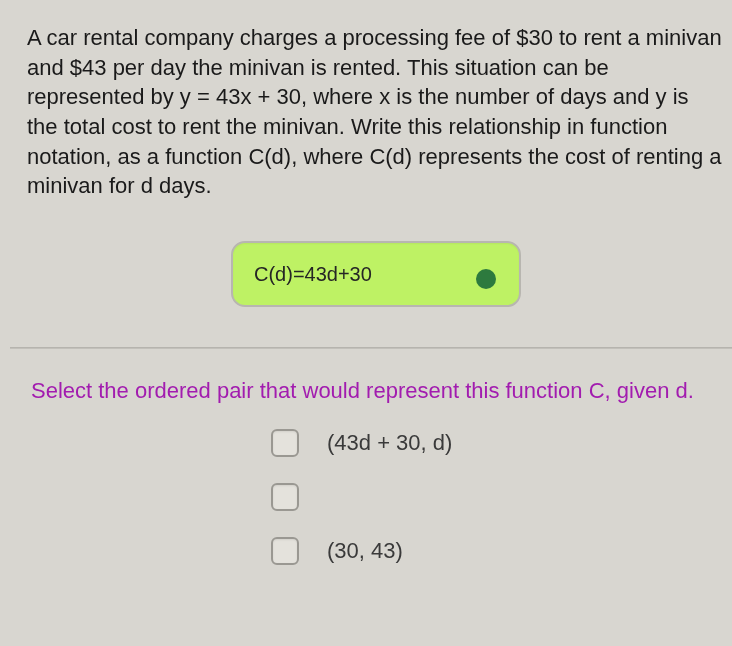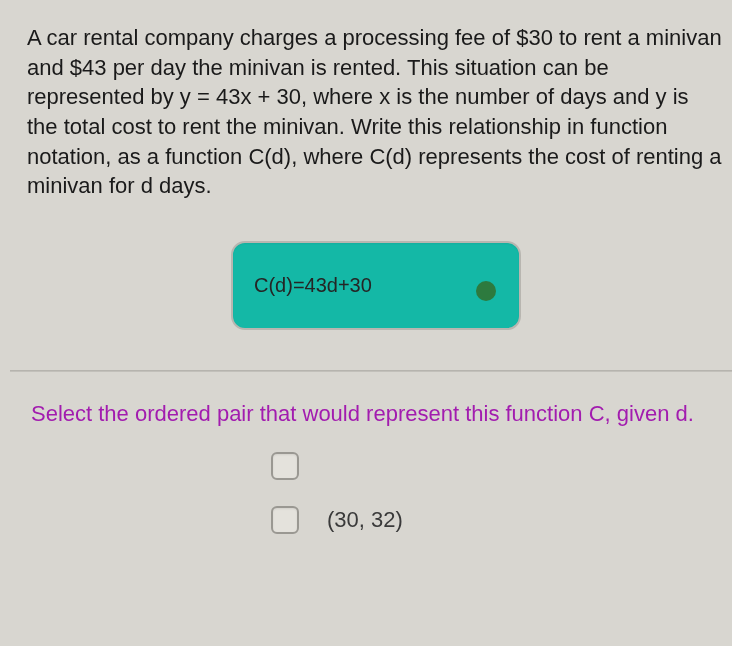--- a/index.html
+++ b/index.html
@@ -23,22 +23,22 @@
     }
     .answer-box-wrapper {
       display: flex;
       justify-content: center;
       padding: 10px 0 30px 0;
     }
     .answer-box {
       border: 2px solid #b8b6b0;
       border-radius: 14px;
       width: 290px;
-      height: 89px;
-      background: #14b8a6;
+      height: 66px;
+      background: #bef264;
       display: flex;
       align-items: center;
       padding: 0 16px;
       position: relative;
       box-shadow: inset 0 1px 2px rgba(0,0,0,0.05);
     }
     .answer-text {
       font-size: 20px;
       font-weight: 500;
       color: #252525;
@@ -104,18 +104,22 @@
   </div>
 </div>
 
 <div class="divider"></div>
 
 <div class="question2">Select the ordered pair that would represent this function C, given d.</div>
 
 <div class="options">
   <div class="option-row">
     <div class="checkbox"></div>
+    <span class="option-label">(43d + 30, d)</span>
   </div>
   <div class="option-row">
     <div class="checkbox"></div>
-    <span class="option-label">(30, 32)</span>
+  </div>
+  <div class="option-row">
+    <div class="checkbox"></div>
+    <span class="option-label">(30, 43)</span>
   </div>
 </div>
 
 </body></html>

